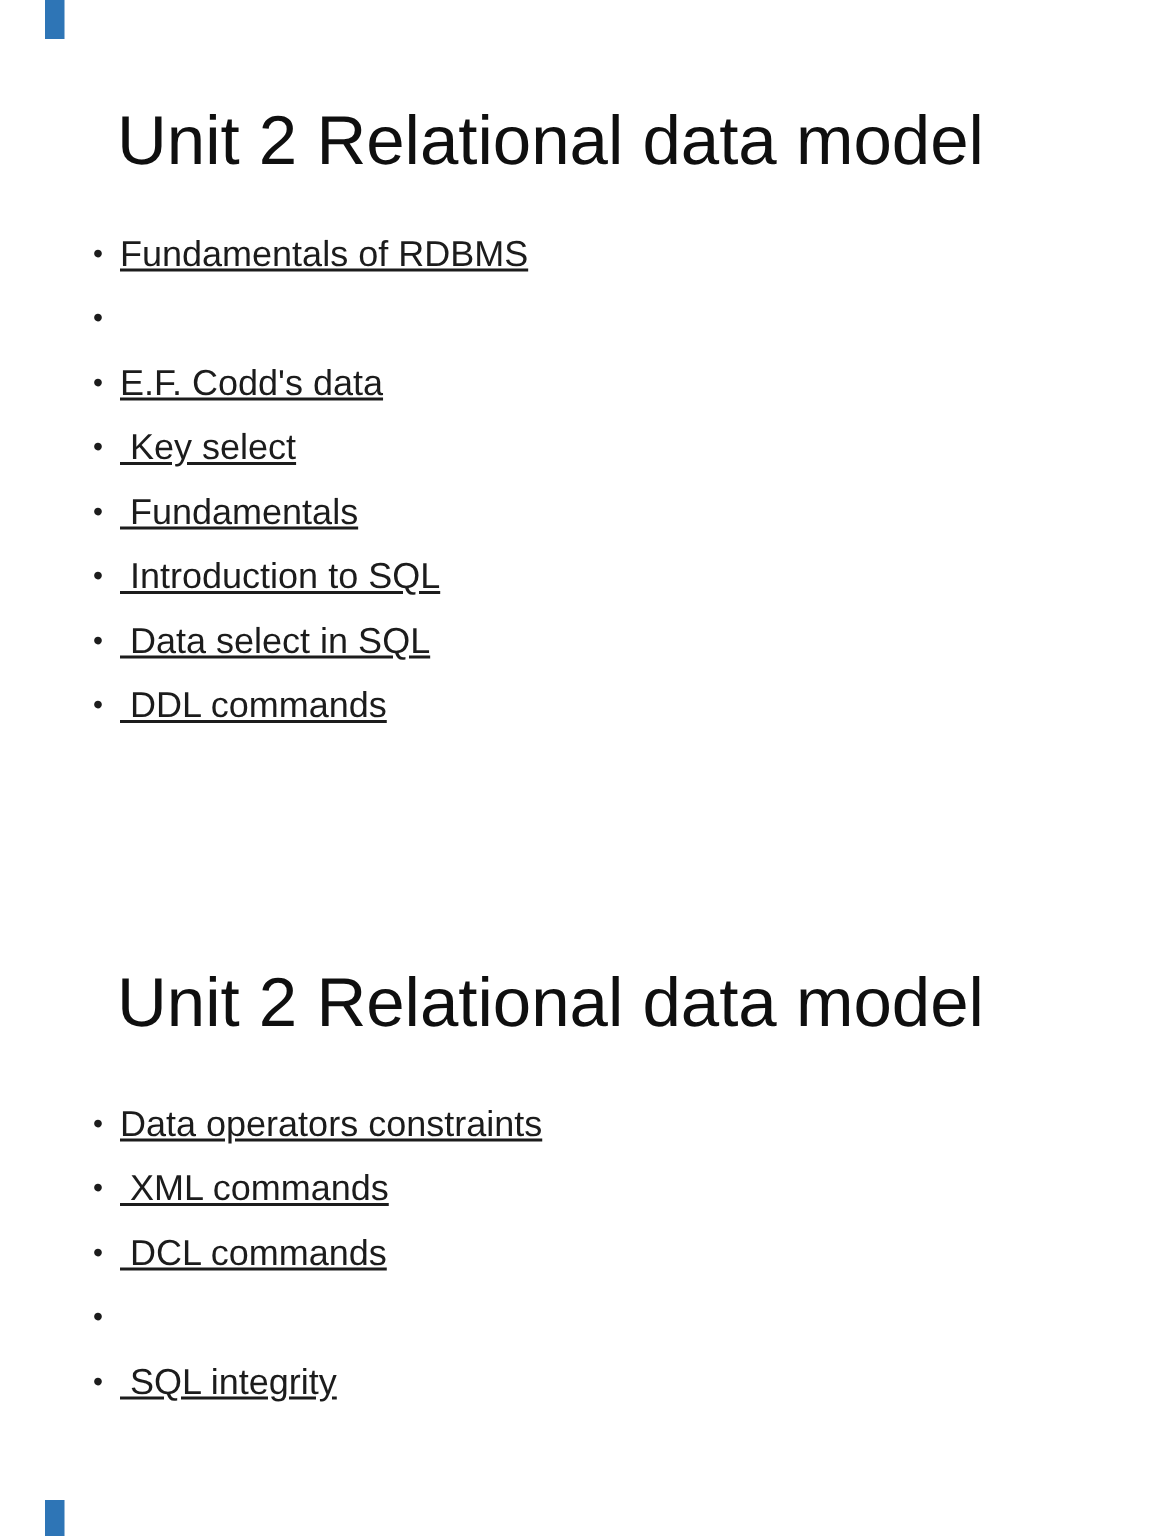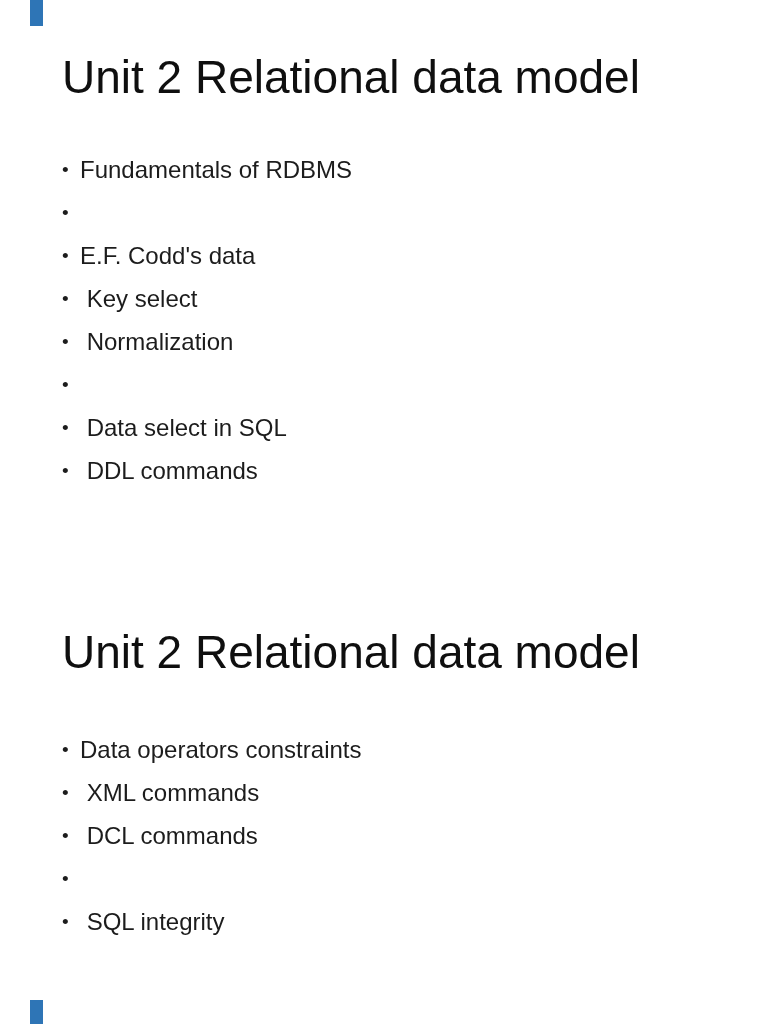--- a/index.html
+++ b/index.html
@@ -17,21 +17,21 @@
   .edge-fragment {
     position: absolute;
     left: 30px;
     width: 13px;
   }
   .edge-fragment.top { top: 0; height: 26px; }
   .edge-fragment.bottom { bottom: 0; height: 24px; }
   .slide-title {
     position: absolute;
     left: 62px;
-    margin: 0;
+    margin: 16px;
     font-size: 46px;
     line-height: 1;
     font-weight: 400;
     color: #0f0f0f;
     white-space: nowrap;
   }
   #slide1-title { top: 54px; }
   #slide2-title { top: 629px; }
   .bullet-list {
     position: absolute;
@@ -49,20 +49,21 @@
     color: #1c1c1c;
   }
   .bullet-marker {
     flex: none;
     width: 18px;
     font-size: 19px;
     color: #1c1c1c;
   }
   .bullet-label {
     white-space: pre-wrap; 
+    text-decoration: underline;
   }
 </style>
 </head>
 <body>
 
 <div class="page">
 
   <div class="edge-fragment top" style="background-color: rgb(46, 117, 182);"></div>
 
   <section>
@@ -78,24 +79,25 @@
       <li class="bullet-item">
         <span class="bullet-marker">•</span>
         <span class="bullet-label">E.F. Codd's data</span>
       </li>
       <li class="bullet-item">
         <span class="bullet-marker">•</span>
         <span class="bullet-label"> Key select</span>
       </li>
       <li class="bullet-item">
         <span class="bullet-marker">•</span>
-        <span class="bullet-label"> Normalization</span>
+        <span class="bullet-label"> Fundamentals</span>
       </li>
       <li class="bullet-item">
         <span class="bullet-marker">•</span>
+        <span class="bullet-label"> Introduction to SQL</span>
       </li>
       <li class="bullet-item">
         <span class="bullet-marker">•</span>
         <span class="bullet-label"> Data select in SQL</span>
       </li>
       <li class="bullet-item">
         <span class="bullet-marker">•</span>
         <span class="bullet-label"> DDL commands</span>
       </li>
     </ul>

